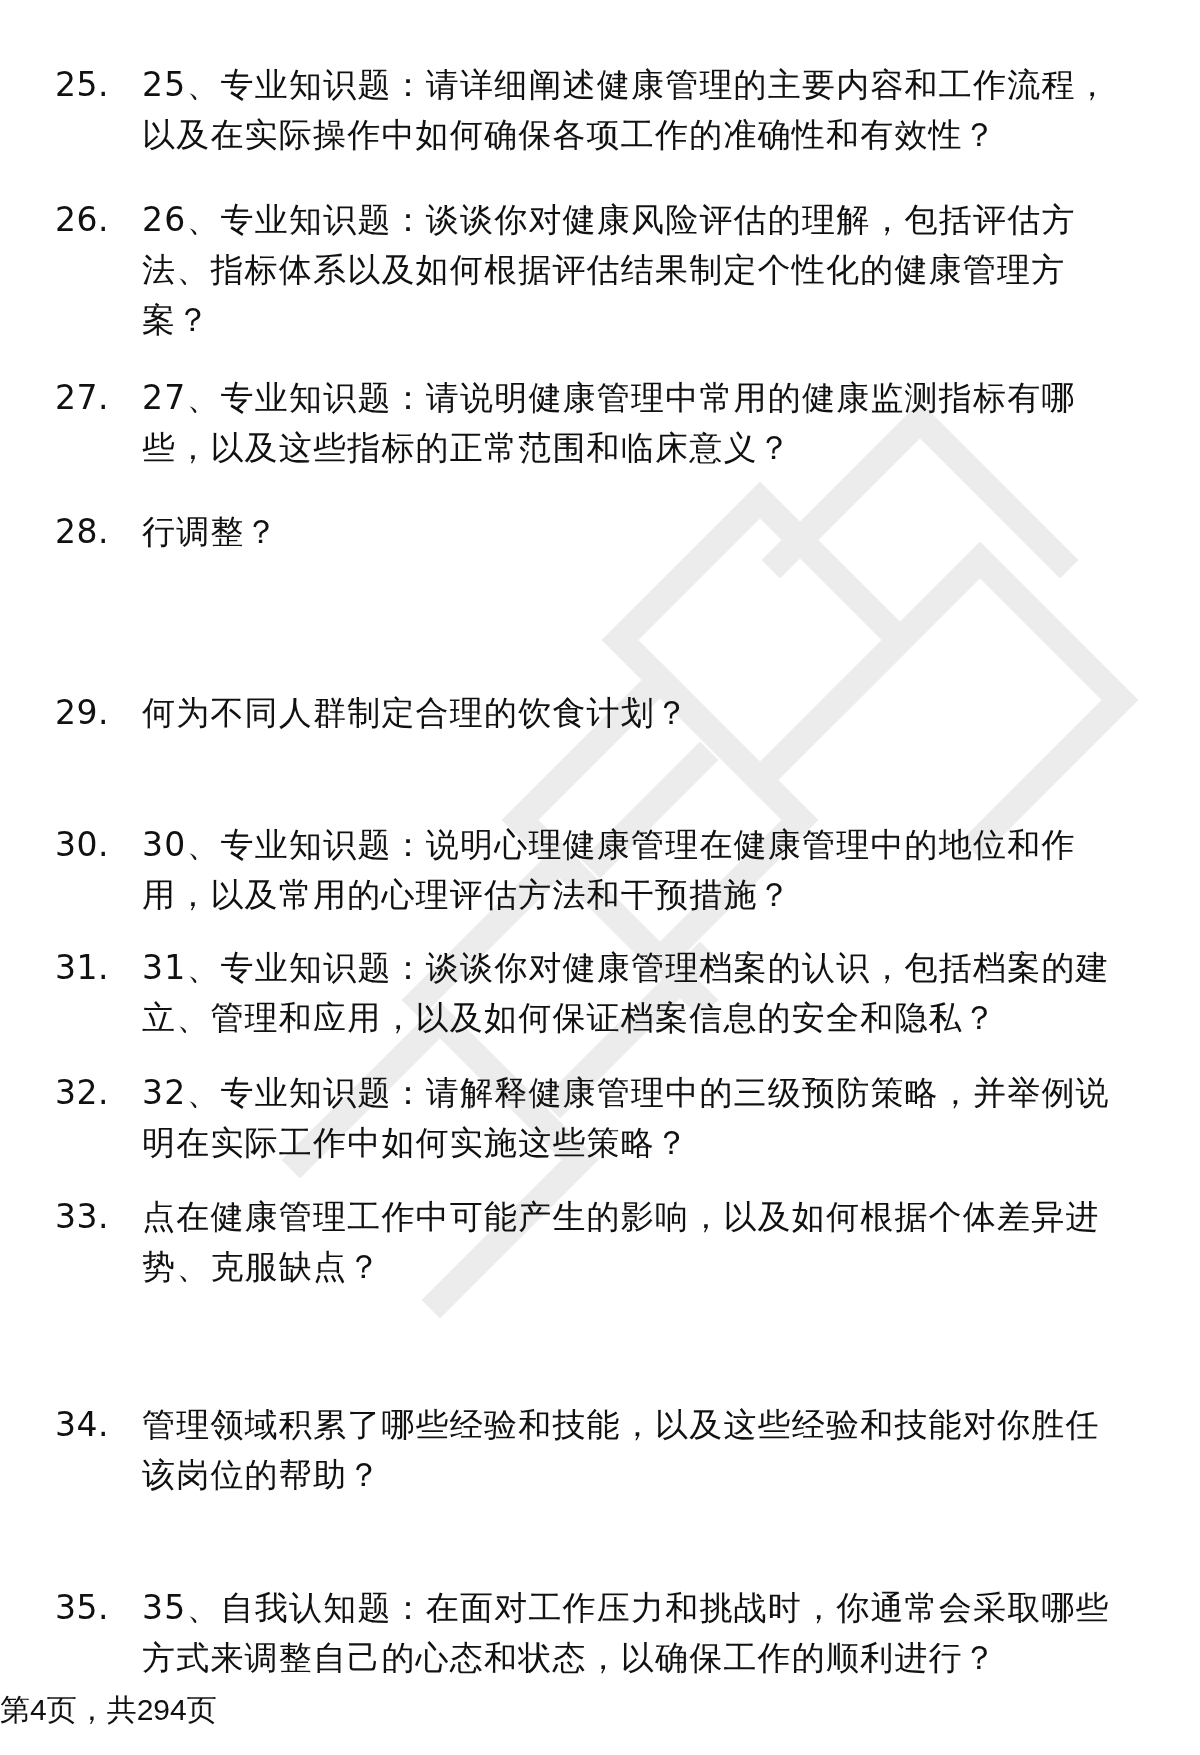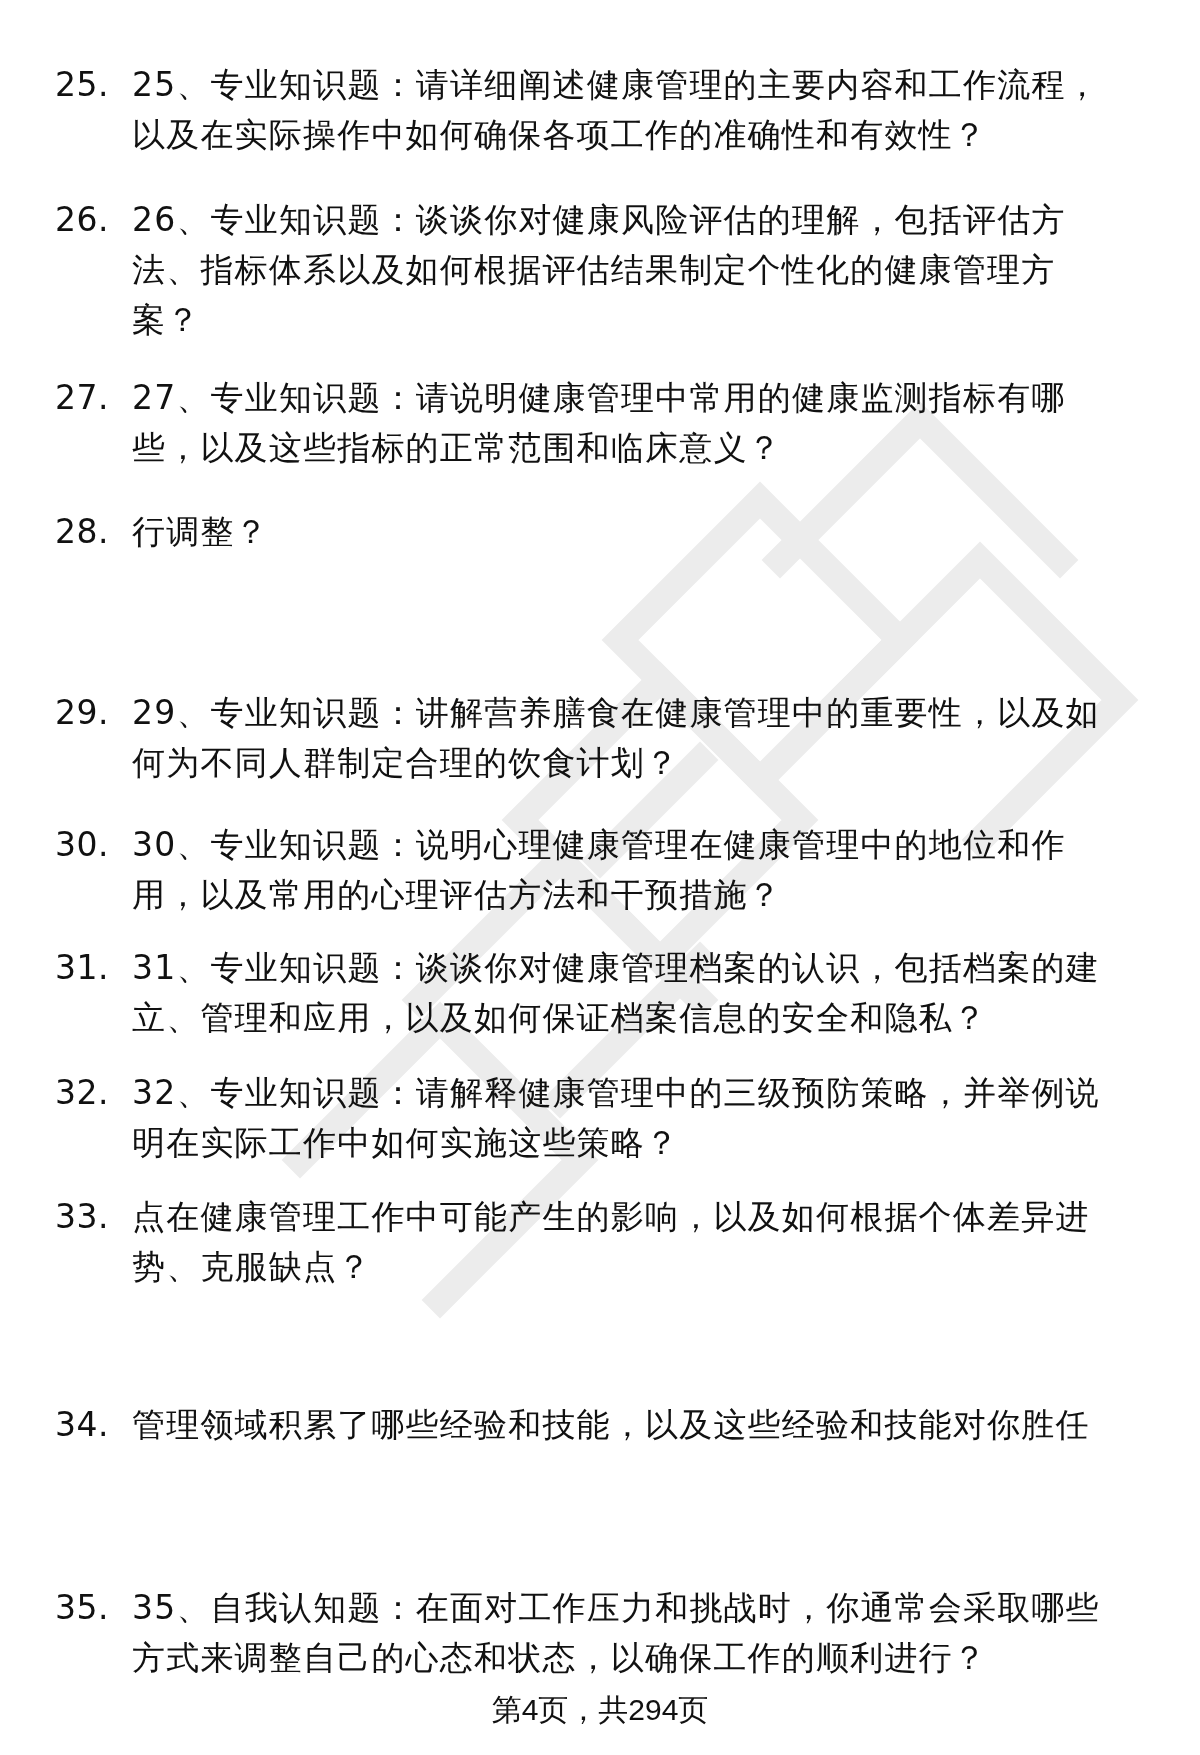--- a/index.html
+++ b/index.html
@@ -33,37 +33,37 @@
     .item-num {
       position: absolute;
       left: 55px;
       top: 0;
       font-size: 33px;
       line-height: 50px;
       letter-spacing: 0.5px;
     }
     .item-body {
       position: absolute;
-      left: 132px;
+      left: 142px;
       top: 0;
       width: 1020px;
     }
     .item-line {
       display: block;
       font-size: 33px;
       line-height: 50px;
       white-space: nowrap;
       letter-spacing: 1.2px;
     }
     .footer {
       position: absolute;
       left: 0;
       width: 1200px;
       top: 1688px;
-      text-align: center;
+      text-align: left;
       font-size: 30px;
       line-height: 44px;
       font-family: "Liberation Sans", "DejaVu Sans", sans-serif;
       z-index: 1;
     }
   </style>
 </head>
 <body>
 
 <svg class="watermark" viewBox="0 0 1200 1755" xmlns="http://www.w3.org/2000/svg">
@@ -109,21 +109,20 @@
   <div class="item" style="top:507px;">
     <span class="item-num">28.</span>
     <div class="item-body">
       <span class="item-line">行调整？</span>
     </div>
   </div>
 
   <div class="item" style="top:688px;">
     <span class="item-num">29.</span>
     <div class="item-body">
-      <span class="item-line">29、专业知识题：讲解营养膳食在健康管理中的重要性，以及如</span>
       <span class="item-line">何为不同人群制定合理的饮食计划？</span>
     </div>
   </div>
 
   <div class="item" style="top:820px;">
     <span class="item-num">30.</span>
     <div class="item-body">
       <span class="item-line">30、专业知识题：说明心理健康管理在健康管理中的地位和作</span>
       <span class="item-line">用，以及常用的心理评估方法和干预措施？</span>
     </div>
@@ -150,20 +149,21 @@
     <div class="item-body">
       <span class="item-line">点在健康管理工作中可能产生的影响，以及如何根据个体差异进</span>
       <span class="item-line">势、克服缺点？</span>
     </div>
   </div>
 
   <div class="item" style="top:1400px;">
     <span class="item-num">34.</span>
     <div class="item-body">
       <span class="item-line">管理领域积累了哪些经验和技能，以及这些经验和技能对你胜任</span>
+      <span class="item-line">该岗位的帮助？</span>
     </div>
   </div>
 
   <div class="item" style="top:1583px;">
     <span class="item-num">35.</span>
     <div class="item-body">
       <span class="item-line">35、自我认知题：在面对工作压力和挑战时，你通常会采取哪些</span>
       <span class="item-line">方式来调整自己的心态和状态，以确保工作的顺利进行？</span>
     </div>
   </div>

